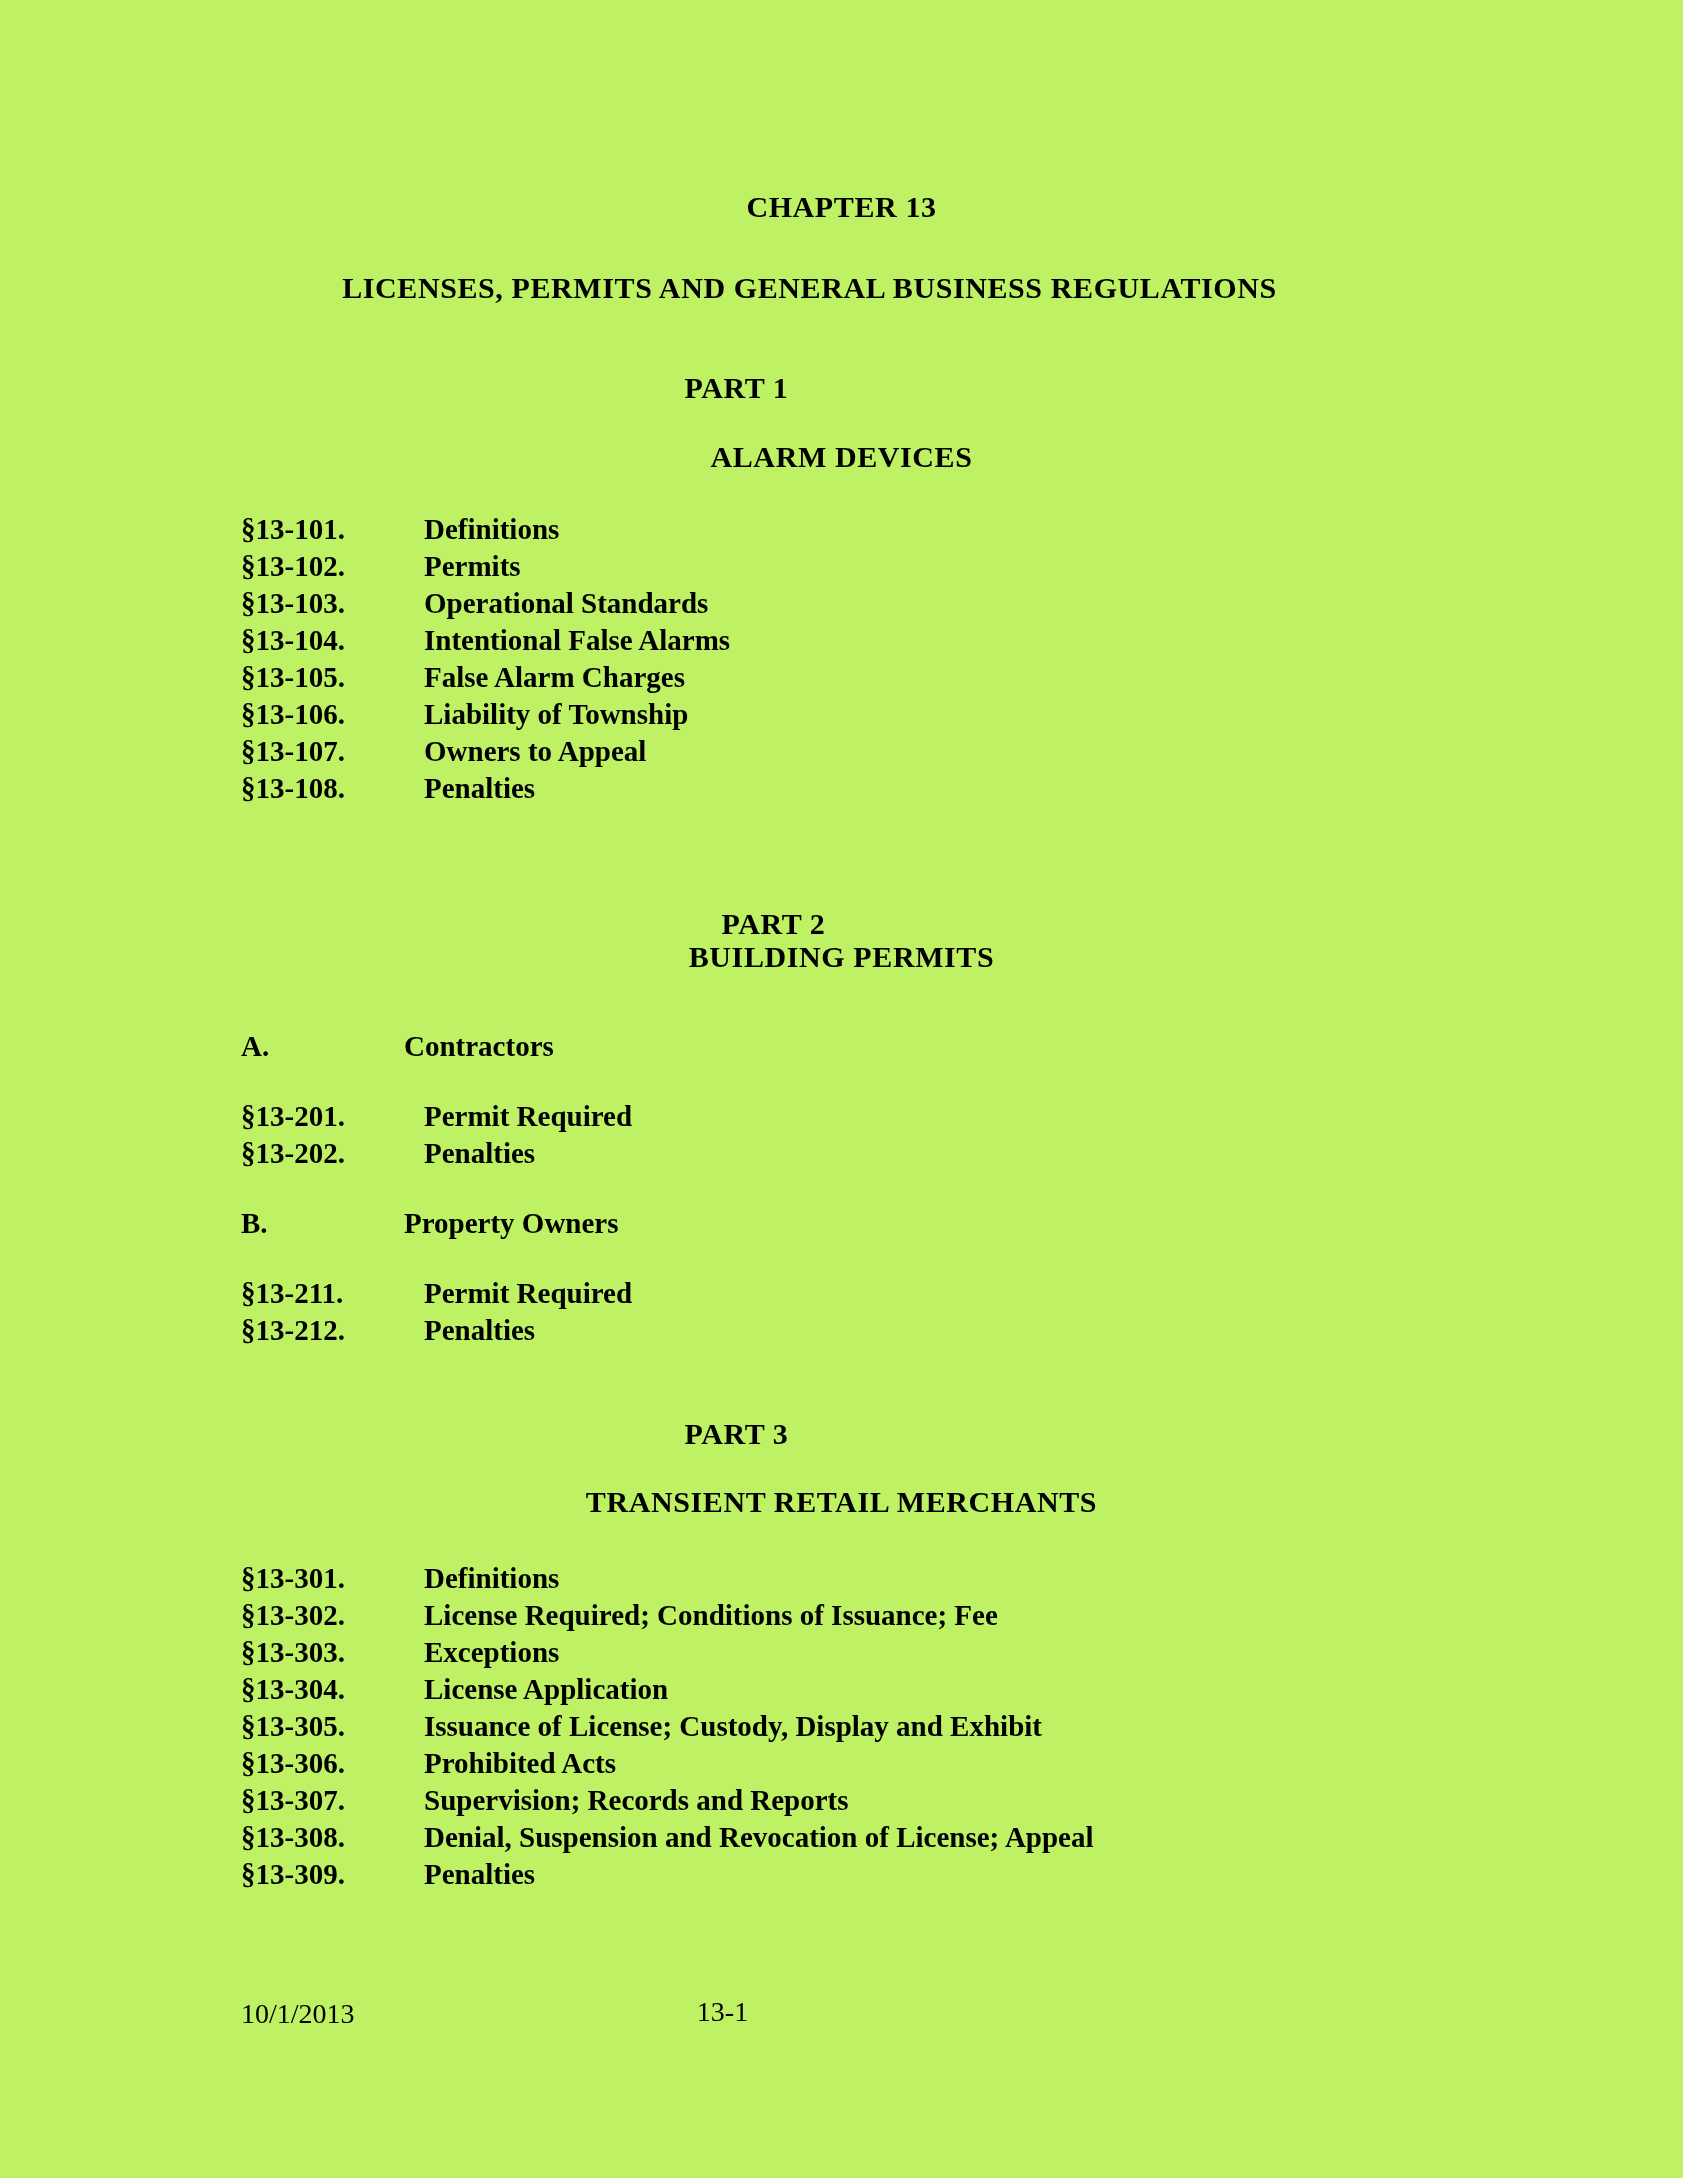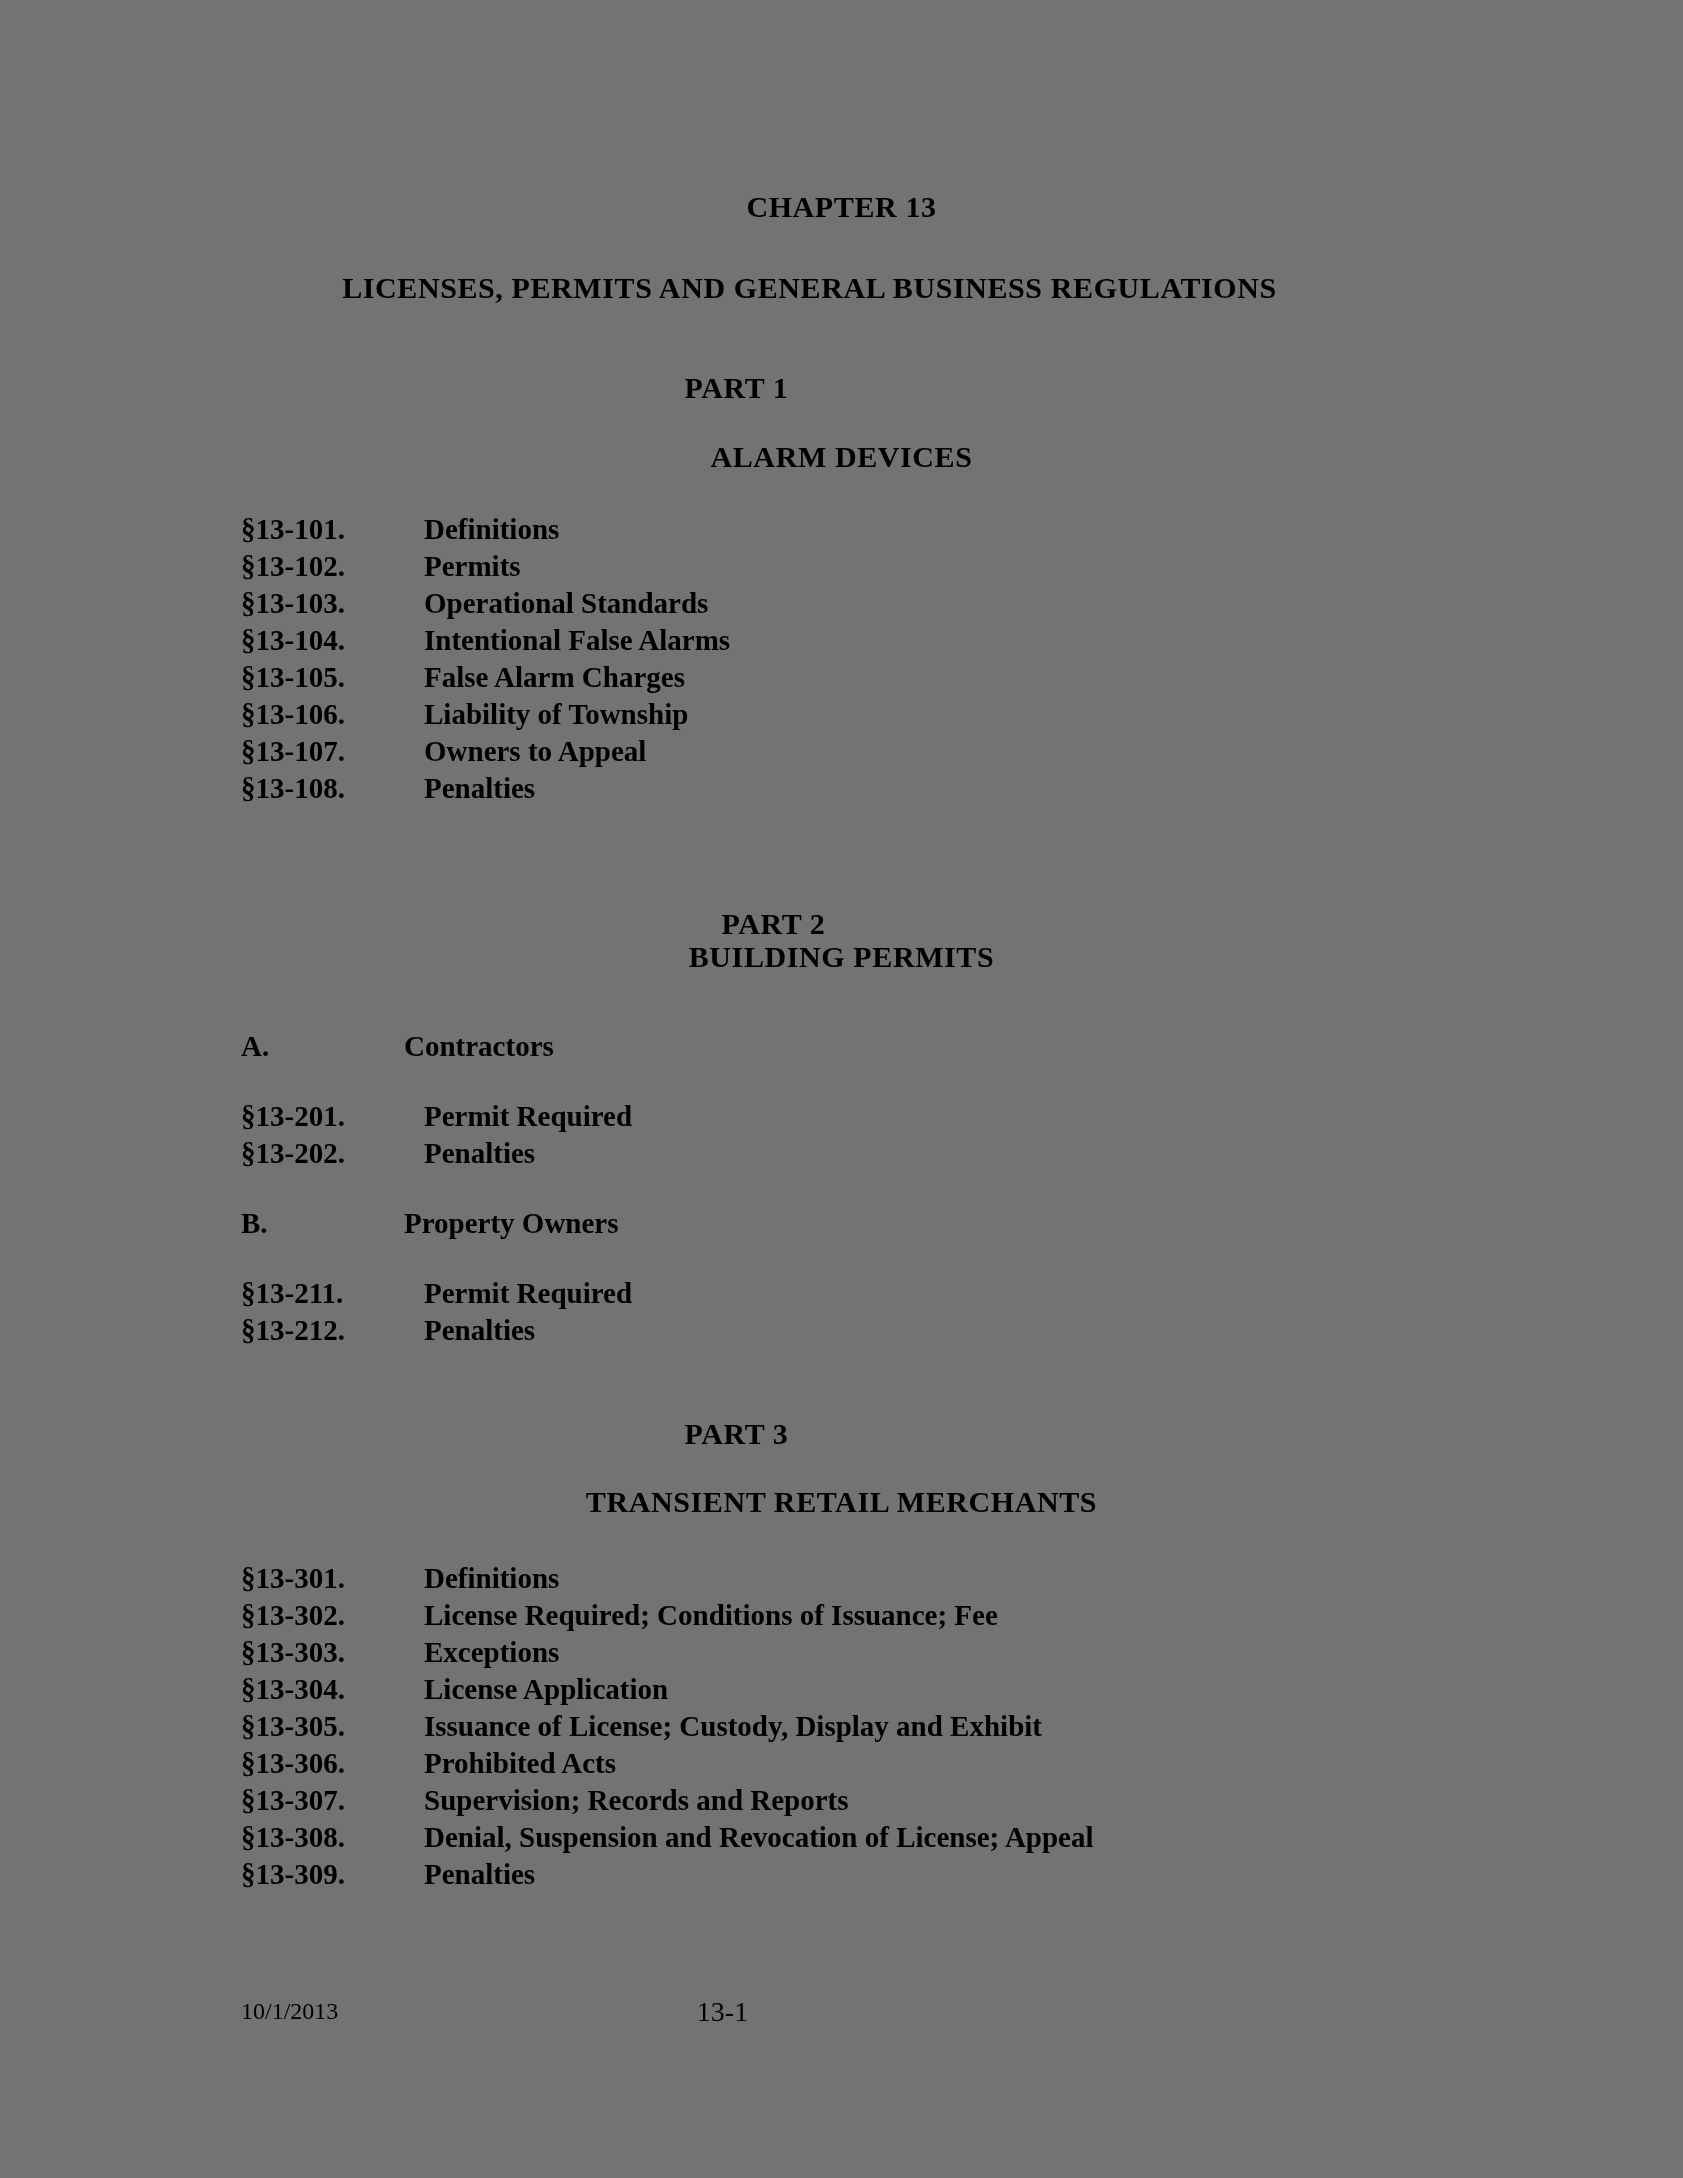--- a/index.html
+++ b/index.html
@@ -10,21 +10,21 @@
   }
   body {
     font-family: "Liberation Serif", "DejaVu Serif", serif;
     color: #000000;
   }
   #page {
     position: relative;
     width: 1683px;
     height: 2178px;
     margin: 0 auto;
-    background: #737373;
+    background: #bef264;
     overflow: hidden;
   }
 
   
   .doc-title {
     text-align: center;
     font-weight: bold;
     letter-spacing: 0.02em;
   }
   .chapter-label {
@@ -96,21 +96,21 @@
   .subpart-letter {
     width: 163px;
     flex: 0 0 163px;
   }
 
   
   .footer-date {
     position: absolute;
     left: 241px;
     top: 1998px;
-    font-size: 24px;
+    font-size: 28px;
   }
   .footer-page {
     position: absolute;
     left: 0;
     top: 1996px;
     width: 1683px;
     text-align: center;
     font-size: 28px;
     padding-right: 238px;
     box-sizing: border-box;

